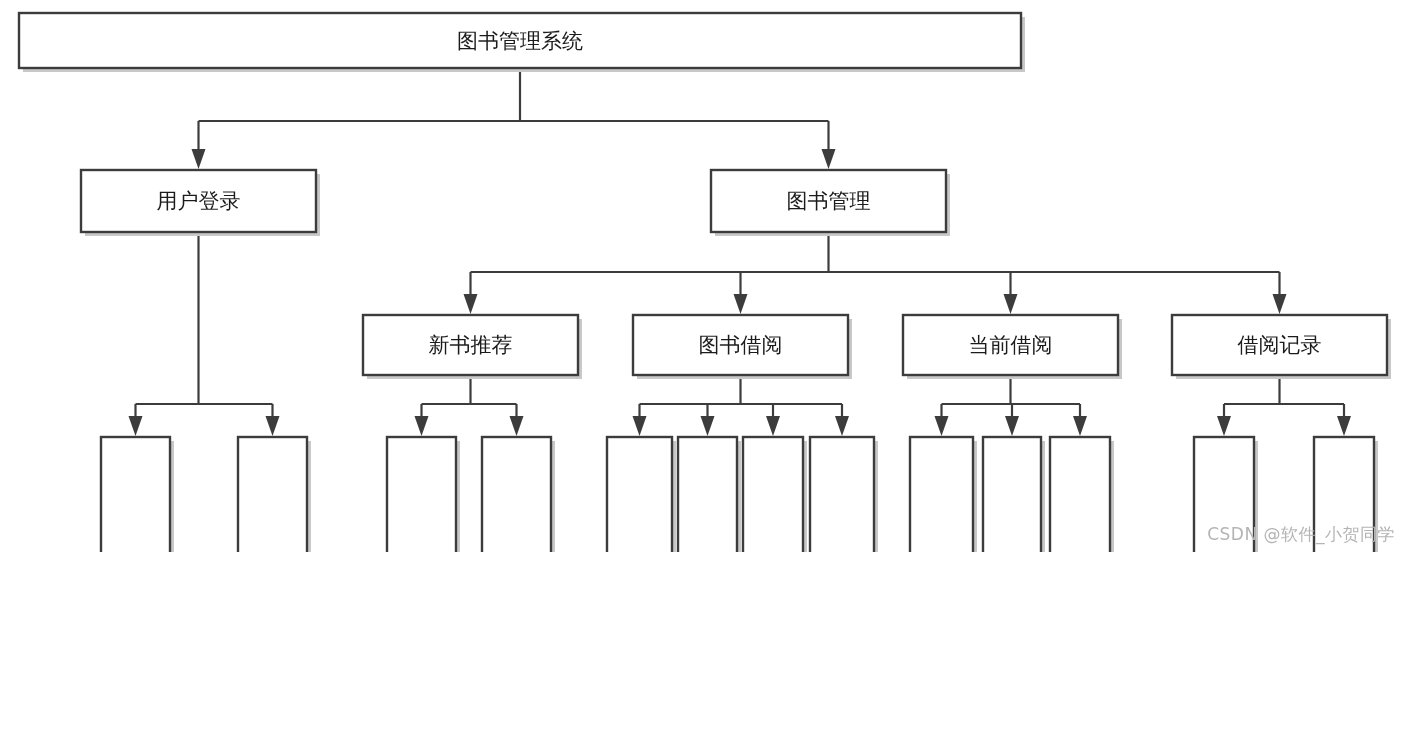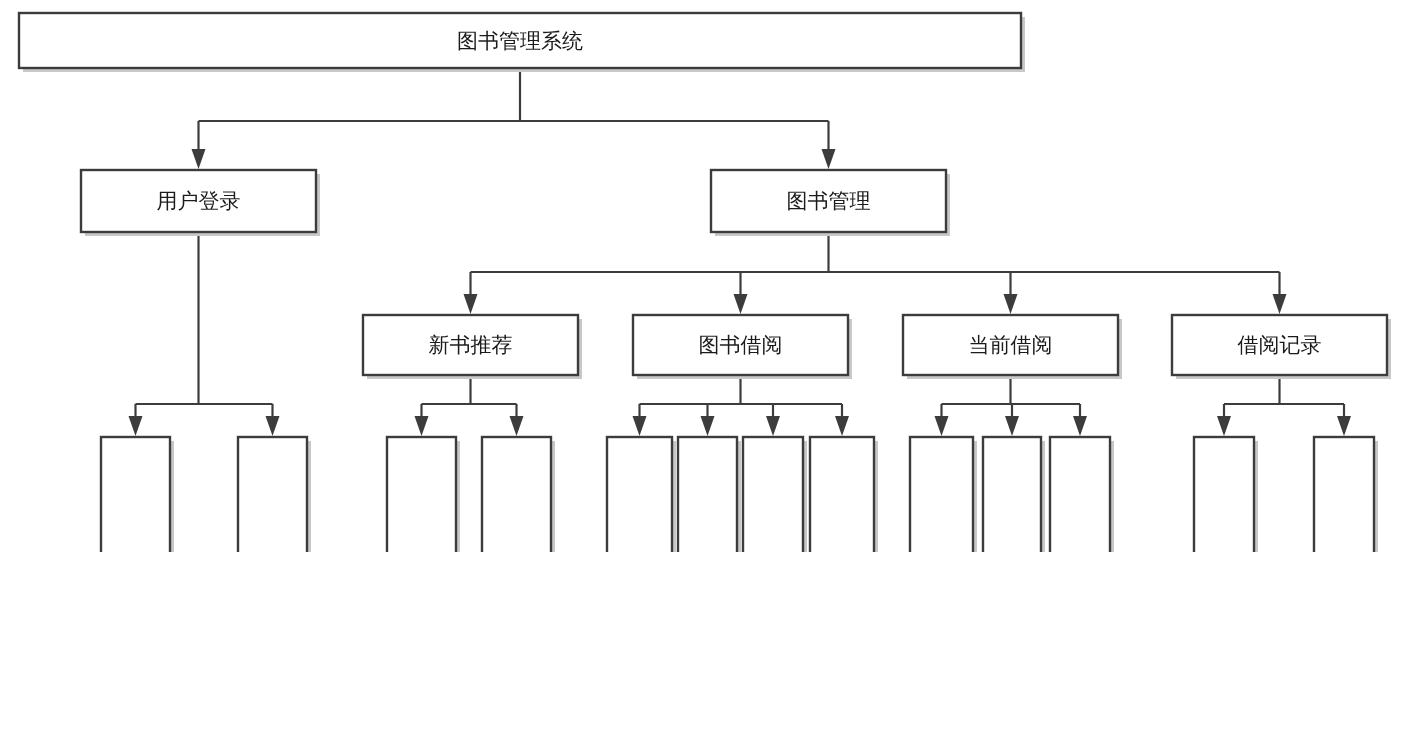--- a/index.html
+++ b/index.html
@@ -197,13 +197,14 @@
       <div class="node-label-v" style="left: 680px; width: 55px; height: 282px; top: 445px; align-items: flex-start; display: flex; justify-content: center;">新增图书（管理员）</div>
       <div class="node-label-v" style="left: 745px; width: 56px; height: 282px; top: 445px; align-items: flex-start; display: flex; justify-content: center;">编辑图书（管理员）</div>
       <div class="node-label-v" style="left: 812px; width: 60px; height: 282px; top: 445px; display: flex; align-items: flex-end; justify-content: center;">借阅图书</div>
       <div class="node-label-v" style="left: 912px; width: 59px; height: 282px; top: 445px; display: flex; align-items: flex-end; justify-content: center;">查询图书</div>
       <div class="node-label-v" style="left: 985px; width: 54px; height: 282px; top: 445px; display: flex; align-items: flex-end; justify-content: center;">归还图书</div>
       <div class="node-label-v" style="left: 1052px; width: 56px; height: 282px; top: 445px; align-items: flex-start; display: flex; justify-content: center;">确认归还（管理员）</div>
       <div class="node-label-v" style="left: 1196px; width: 56px; height: 282px; top: 445px; display: flex; align-items: center; justify-content: center;">新增借阅记录</div>
       <div class="node-label-v" style="left: 1316px; width: 56px; height: 282px; top: 445px; display: flex; align-items: center; justify-content: center;">查询借阅记录</div>
     </div>
 
+  <div class="watermark">CSDN @软件_小贺同学</div>
 </div>
 
 </body></html>

